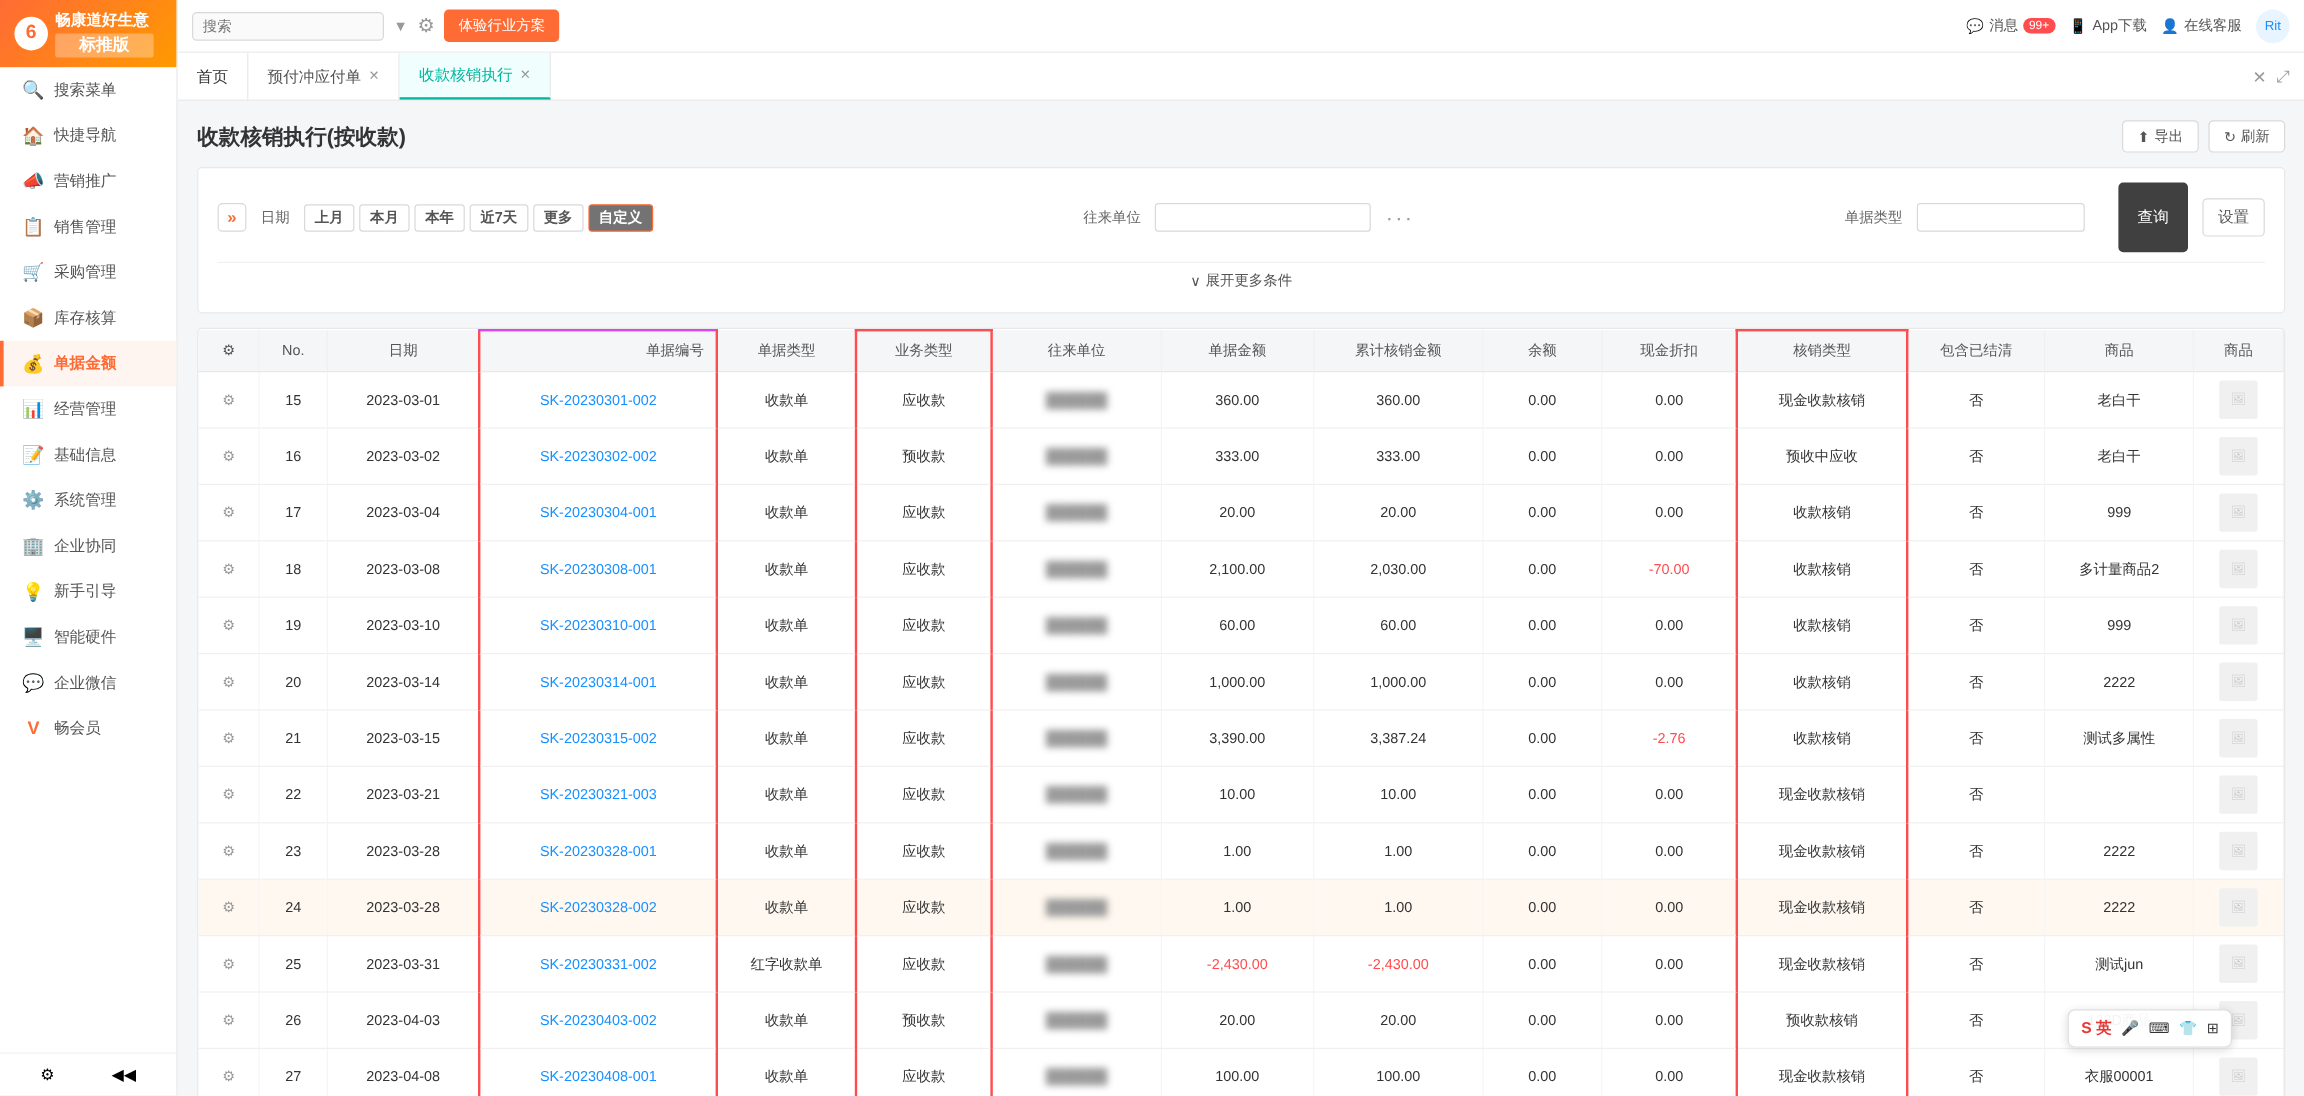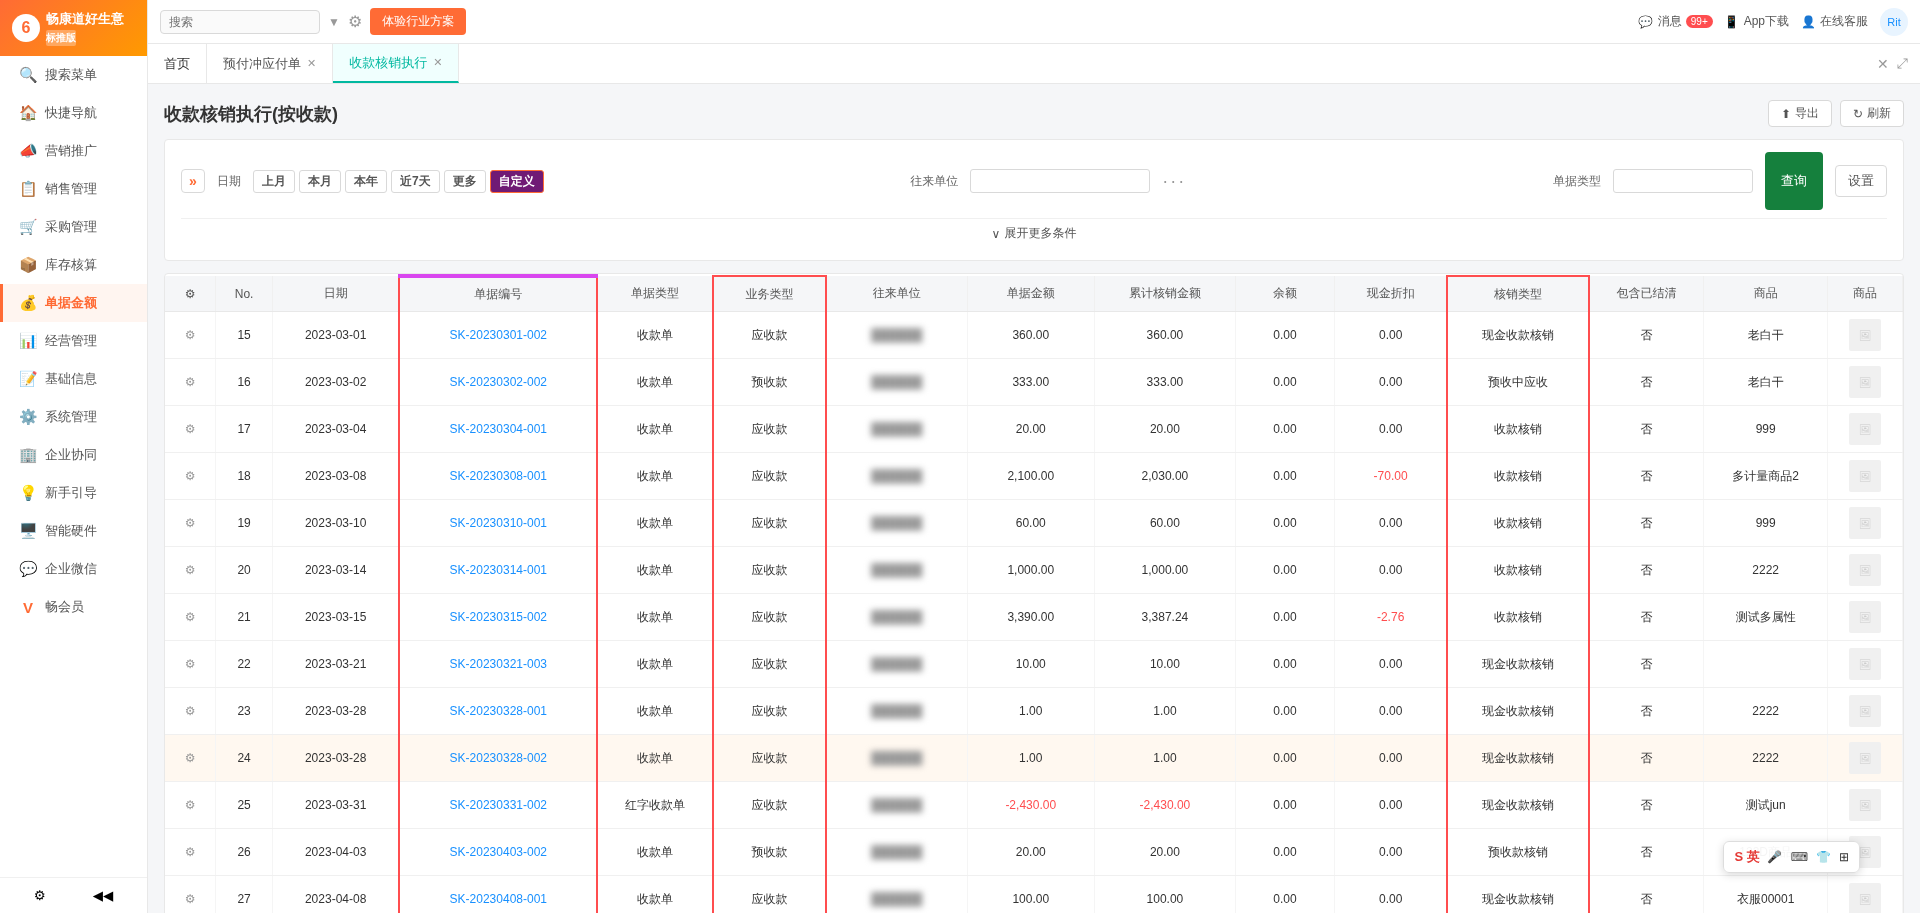--- a/index.html
+++ b/index.html
@@ -2,21 +2,21 @@
 <html><head>
   <meta charset="utf-8">
   <style>
     * { box-sizing: border-box; margin: 0; padding: 0; }
     body { font-family: 'Microsoft YaHei', Arial, sans-serif; font-size: 12px; background: #f0f2f5; color: #333; display: flex; height: 913px; overflow: hidden; }
 
     
     .sidebar { width: 148px; background: #fff; display: flex; flex-direction: column; border-right: 1px solid #e8e8e8; flex-shrink: 0; }
     .sidebar-logo { background: linear-gradient(135deg, #ff6b35, #ff9a00); padding: 10px 12px; display: flex; align-items: center; gap: 6px; color: #fff; font-size: 13px; font-weight: bold; height: 56px; }
     .sidebar-logo-icon { width: 28px; height: 28px; background: #fff; border-radius: 50%; display: flex; align-items: center; justify-content: center; color: #ff6b35; font-size: 16px; font-weight: bold; flex-shrink: 0; }
-    .sidebar-logo-sub { font-size: 10px; background: rgba(255,255,255,0.3); border-radius: 2px; padding: 1px 0; margin-top: 2px; display: inline-block; }
+    .sidebar-logo-sub { font-size: 14px; background: rgba(255,255,255,0.3); border-radius: 2px; padding: 1px 20px; margin-top: 2px; display: inline-block; }
     .sidebar-item { display: flex; align-items: center; gap: 8px; padding: 10px 16px; cursor: pointer; color: #555; font-size: 13px; border-left: 3px solid transparent; }
     .sidebar-item.active { background: #fff5f0; color: #ff6b35; border-left-color: #ff6b35; font-weight: bold; }
     .sidebar-item-icon { font-size: 15px; width: 18px; text-align: center; }
     .sidebar-bottom { margin-top: auto; border-top: 1px solid #f0f0f0; display: flex; align-items: center; justify-content: space-around; padding: 10px; }
 
     
     .main { flex: 1; display: flex; flex-direction: column; overflow: hidden; }
 
     
     .topbar { height: 44px; background: #fff; border-bottom: 1px solid #e8e8e8; display: flex; align-items: center; padding: 0 12px; gap: 8px; flex-shrink: 0; }
@@ -40,44 +40,44 @@
     .page-title { font-size: 18px; font-weight: bold; color: #333; margin-bottom: 12px; display: flex; align-items: center; justify-content: space-between; }
     .page-title-actions { display: flex; gap: 8px; }
     .btn-outline { border: 1px solid #d9d9d9; background: #fff; border-radius: 4px; padding: 4px 12px; font-size: 12px; cursor: pointer; color: #555; display: flex; align-items: center; gap: 4px; }
 
     
     .filter-bar { background: #fff; border-radius: 4px; padding: 12px 16px; margin-bottom: 12px; border: 1px solid #e8e8e8; }
     .filter-row { display: flex; align-items: center; gap: 12px; flex-wrap: wrap; }
     .filter-label { color: #666; font-size: 12px; white-space: nowrap; }
     .filter-date-btns { display: flex; gap: 4px; align-items: center; }
     .filter-date-btn { padding: 2px 8px; border: 1px solid #d9d9d9; border-radius: 3px; font-size: 12px; cursor: pointer; color: #555; background: #fff; font-weight: bold; }
-    .filter-date-btn.custom { background: #701a75; color: #fff; border-color: #ff6b35; text-align: right; }
+    .filter-date-btn.custom { background: #737373; color: #fff; border-color: #ff6b35; text-align: right; }
     .filter-input { border: 1px solid #d9d9d9; border-radius: 3px; padding: 4px 8px; font-size: 12px; color: #333; width: 180px; }
     .filter-dots { color: #999; font-size: 18px; letter-spacing: 2px; }
     .filter-select { border: 1px solid #d9d9d9; border-radius: 3px; padding: 4px 8px; font-size: 12px; color: #333; min-width: 140px; background: #fff; appearance: none; }
-    .btn-query { background: #15803d; color: #fff; border: none; border-radius: 4px; padding: 20px 16px; font-size: 13px; cursor: pointer; }
+    .btn-query { background: #404040; color: #fff; border: none; border-radius: 4px; padding: 20px 16px; font-size: 13px; cursor: pointer; margin-left: 16px; }
     .btn-setting { background: #fff; color: #555; border: 1px solid #d9d9d9; border-radius: 4px; padding: 6px 12px; font-size: 13px; cursor: pointer; }
     .expand-more { display: flex; align-items: center; justify-content: center; padding: 6px; color: #555; font-size: 12px; gap: 4px; cursor: pointer; border-top: 1px solid #f0f0f0; margin-top: 8px; }
 
     
     .table-wrap { background: #fff; border-radius: 4px; border: 1px solid #e8e8e8; overflow-x: auto; }
     table { width: 100%; border-collapse: collapse; font-size: 12px; }
     th { background: #f5f6f8; color: #555; font-weight: 500; padding: 8px 10px; border-bottom: 1px solid #e8e8e8; border-right: 1px solid #f0f0f0; white-space: nowrap; text-align: center; }
     td { padding: 7px 10px; border-bottom: 1px solid #f0f0f0; border-right: 1px solid #f5f5f5; text-align: center; color: #333; white-space: nowrap; }
     tr.highlighted td { background: #fff8f0; }
     .link { color: #1890ff; cursor: pointer; text-decoration: none; }
     .neg-value { color: #ff4d4f; }
     .blurred-light { filter: blur(3px); color: #999; }
 
     .col-doc-num-td { border-left: 2px solid #ff4d4f !important; border-right: 2px solid #ff4d4f !important; }
     .col-biz-type-td { border-left: 2px solid #ff4d4f !important; border-right: 2px solid #ff4d4f !important; }
     .col-wo-type-td { border-left: 2px solid #ff4d4f !important; border-right: 2px solid #ff4d4f !important; }
 
     
-    th.col-doc-num-td { border-top: 4px solid #d946ef; }
+    th.col-doc-num-td { border-top: 2px solid #d946ef; text-align: right; }
     th.col-biz-type-td { border-top: 2px solid #ff4d4f; }
     th.col-wo-type-td { border-top: 2px solid #ff4d4f; }
 
     .img-thumb { width: 32px; height: 32px; background: #f0f0f0; border-radius: 2px; display: inline-flex; align-items: center; justify-content: center; color: #ccc; font-size: 10px; }
 
     
     .ime-overlay { position: fixed; bottom: 40px; right: 60px; background: rgba(255,255,255,0.95); border: 1px solid #ddd; border-radius: 6px; padding: 6px 10px; display: flex; align-items: center; gap: 8px; box-shadow: 0 2px 8px rgba(0,0,0,0.15); z-index: 1000; }
     .ime-brand { color: #e53935; font-weight: bold; font-size: 13px; }
 
     .settings-btn { background: transparent; border: none; cursor: pointer; }

